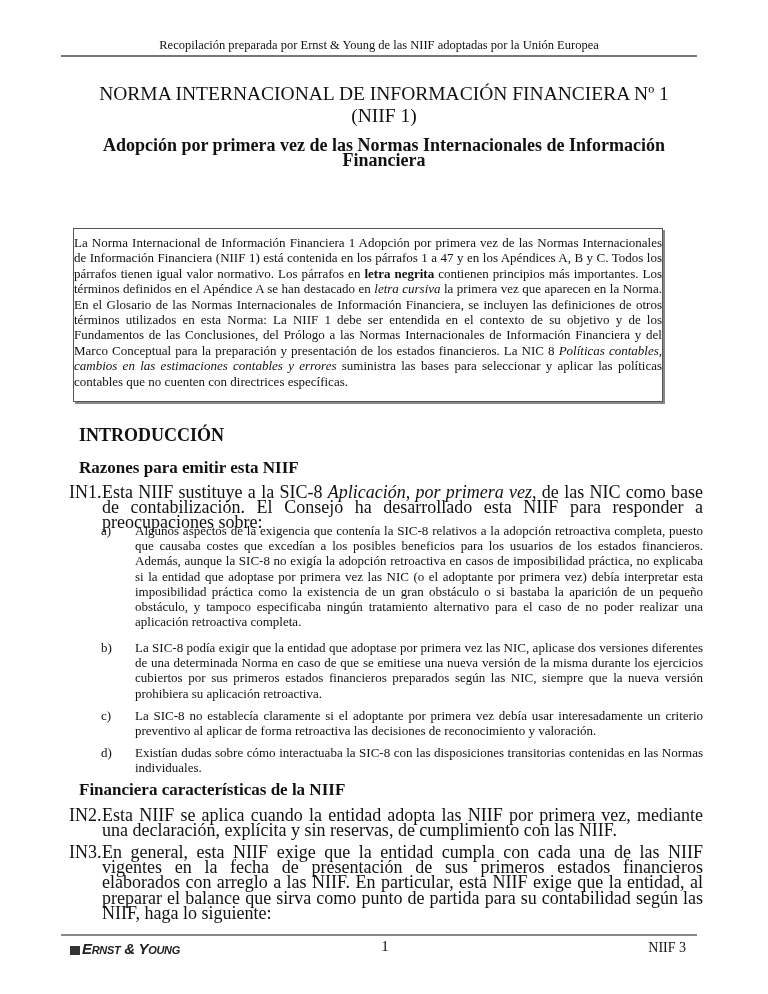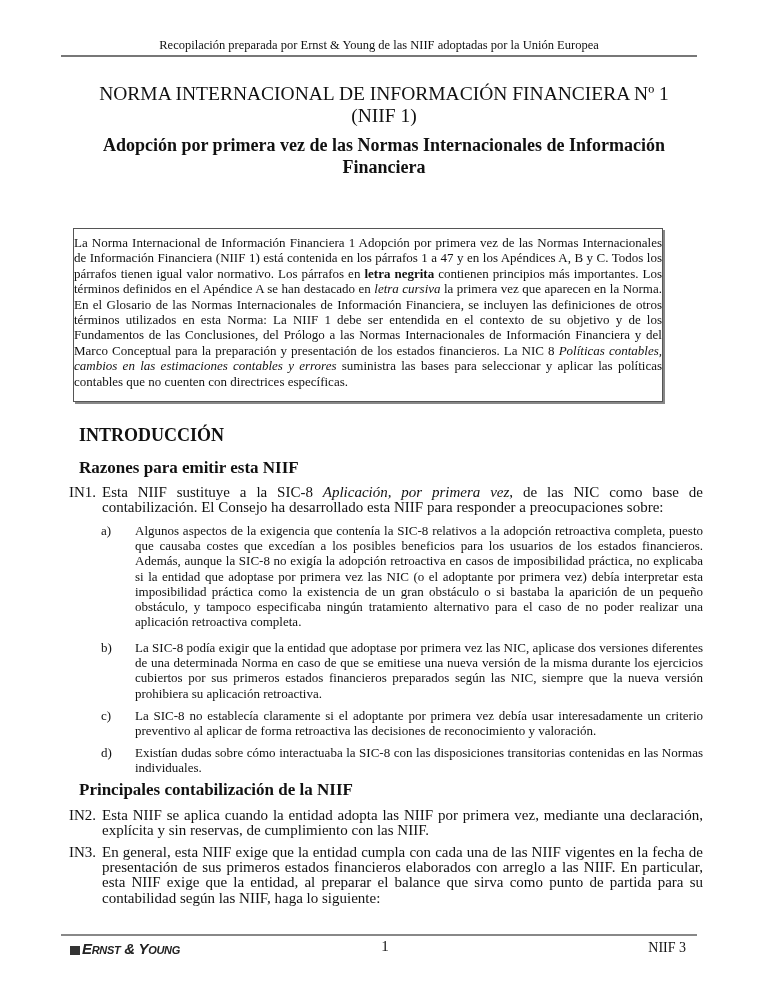--- a/index.html
+++ b/index.html
@@ -12,21 +12,21 @@
   .doc-title { position:absolute; left:40px; width:688px; text-align:center; font-weight:normal;
                font-size:19.5px; line-height:22px; margin:0; }
   .doc-subtitle { position:absolute; left:60px; width:648px; text-align:center; font-weight:bold;
                   font-size:18px; line-height:21px; margin:0; }
   .summary-box { position:absolute; left:73px; top:228px; width:588px; height:160px;
                  border:1px solid #555; box-shadow:2px 2px 0 #888; padding:6px 0;
                  font-size:13px; line-height:15.4px; text-align:justify; }
   .summary-box p { margin:0; }
   .h1 { position:absolute; left:79px; top:425px; font-weight:bold; font-size:18px; margin:0; }
   .h2 { position:absolute; left:79px; font-weight:bold; font-size:17px; margin:0; }
-  .para { position:absolute; left:69px; width:634px; font-size:15px; line-height:15.2px; }
+  .para { position:absolute; left:69px; width:634px; font-size:18px; line-height:15.2px; }
   .para .num { position:absolute; left:0; top:0; width:34px; }
   .para .body { margin-left:33px; text-align:justify; }
   .item { position:absolute; left:101px; width:602px; font-size:13px; line-height:15.2px; }
   .item .lbl { position:absolute; left:0; top:0; }
   .item .body { margin-left:34px; text-align:justify; }
   .footer-rule { position:absolute; left:61px; top:934px; width:636px; height:0;
                  border-top:2px solid #888; }
   .footer-logo { position:absolute; left:63px; top:940px; font-size:15px; font-style:italic;
                  font-weight:bold; font-variant:small-caps; letter-spacing:-0.3px; color:#222;
                  font-family:"Liberation Sans", sans-serif;padding-left:7px; }
@@ -38,21 +38,21 @@
 </style>
 </head>
 <body>
 
 <div class="page-header">Recopilación preparada por Ernst &amp; Young de las NIIF adoptadas por la Unión Europea</div>
 <div class="header-rule"></div>
 
 <h1 class="doc-title" style="top:83px;">NORMA INTERNACIONAL DE INFORMACIÓN FINANCIERA Nº 1</h1>
 <h1 class="doc-title" style="top:105px;">(NIIF 1)</h1>
 <h2 class="doc-subtitle" style="top:135px;">Adopción por primera vez de las Normas Internacionales de Información</h2>
-<h2 class="doc-subtitle" style="top:157px;">Financiera</h2>
+<h2 class="doc-subtitle" style="top:150px;">Financiera</h2>
 
 <div class="summary-box">
   <p><span>La Norma Internacional de Información Financiera 1 Adopción por primera vez de las Normas Internacionales de Información Financiera (NIIF 1) está contenida en los párrafos 1 a 47 y en los Apéndices A, B y C. Todos los párrafos tienen igual valor normativo. Los párrafos en </span><b>letra negrita</b><span> contienen principios más importantes. Los términos definidos en el Apéndice A se han destacado en </span><i>letra cursiva</i><span> la primera vez que aparecen en la Norma. En el Glosario de las Normas Internacionales de Información Financiera, se incluyen las definiciones de otros términos utilizados en esta Norma: La NIIF 1 debe ser entendida en el contexto de su objetivo y de los Fundamentos de las Conclusiones, del Prólogo a las Normas Internacionales de Información Financiera y del Marco Conceptual para la preparación y presentación de los estados financieros. La NIC 8 </span><i>Políticas contables, cambios en las estimaciones contables y errores</i><span> suministra las bases para seleccionar y aplicar las políticas contables que no cuenten con directrices específicas.</span></p>
 </div>
 
 <h2 class="h1">INTRODUCCIÓN</h2>
 <h3 class="h2" style="top:458px;">Razones para emitir esta NIIF</h3>
 
 <div class="para" style="top:485px;">
   <span class="num">IN1.</span>
@@ -69,21 +69,21 @@
 </div>
 <div class="item" style="top:708px;">
   <span class="lbl">c)</span>
   <div class="body">La SIC-8 no establecía claramente si el adoptante por primera vez debía usar interesadamente un criterio preventivo al aplicar de forma retroactiva las decisiones de reconocimiento y valoración.</div>
 </div>
 <div class="item" style="top:745px;">
   <span class="lbl">d)</span>
   <div class="body">Existían dudas sobre cómo interactuaba la SIC-8 con las disposiciones transitorias contenidas en las Normas individuales.</div>
 </div>
 
-<h3 class="h2" style="top:780px;">Principales contabilización de la NIIF</h3>
+<h3 class="h2" style="top:780px;">Financiera características de la NIIF</h3>
 
 <div class="para" style="top:808px;">
   <span class="num">IN2.</span>
   <div class="body">Esta NIIF se aplica cuando la entidad adopta las NIIF por primera vez, mediante una declaración, explícita y sin reservas, de cumplimiento con las NIIF.</div>
 </div>
 
 <div class="para" style="top:845px;">
   <span class="num">IN3.</span>
   <div class="body">En general, esta NIIF exige que la entidad cumpla con cada una de las NIIF vigentes en la fecha de presentación de sus primeros estados financieros elaborados con arreglo a las NIIF. En particular, esta NIIF exige que la entidad, al preparar el balance que sirva como punto de partida para su contabilidad según las NIIF, haga lo siguiente:</div>
 </div>

